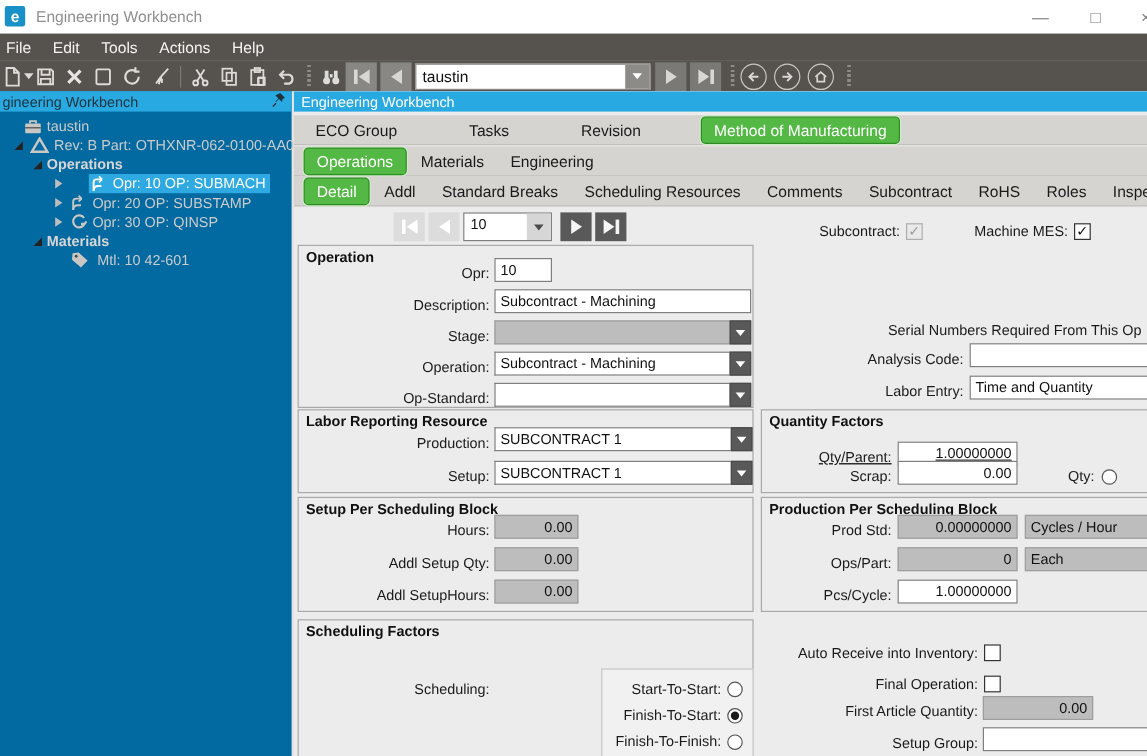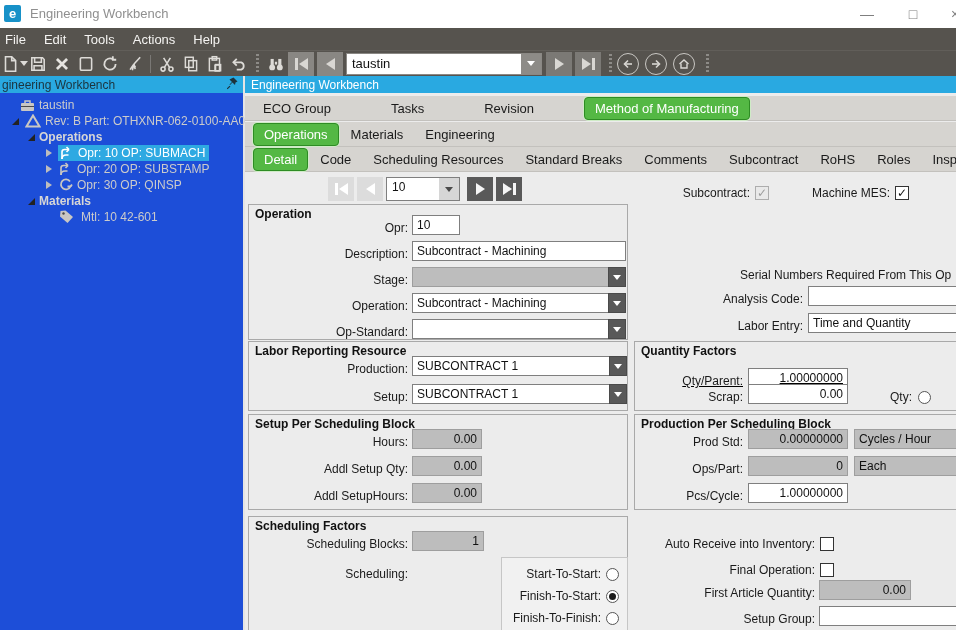--- a/index.html
+++ b/index.html
@@ -32,21 +32,21 @@
   .tri-r{width:0;height:0;border-top:6px solid transparent;border-bottom:6px solid transparent;border-left:9px solid #D9D7D3;}
   .tri-l{width:0;height:0;border-top:6px solid transparent;border-bottom:6px solid transparent;border-right:9px solid #D9D7D3;}
   .navbar-bar{width:3px;height:12px;background:#D9D7D3;}
   .tcombo{width:196px;height:22px;background:#fff;border:1px solid #8A8884;display:flex;flex:0 0 auto;margin-right:4px;box-sizing:border-box;}
   .tcombo .val{flex:1;font-size:13px;color:#111;padding:2px 5px;}
   .tcombo .dd{width:20px;background:#8D8B87;display:flex;align-items:center;justify-content:center;}
   .caret-w{width:0;height:0;border-left:4px solid transparent;border-right:4px solid transparent;border-top:5px solid #fff;}
   .circbtn{width:22px;height:22px;border:1.5px solid #C9C7C3;border-radius:50%;display:flex;align-items:center;
            justify-content:center;flex:0 0 auto;margin-right:6px;box-sizing:border-box;}
   
-  .leftpanel{position:absolute;top:76px;left:0;width:243px;height:554px;background:#1d4ed8;border-right:2px solid #E4E4E4;box-sizing:content-box;}
+  .leftpanel{position:absolute;top:76px;left:0;width:243px;height:554px;background:#0369a1;border-right:2px solid #E4E4E4;box-sizing:content-box;}
   .panelhdr{position:absolute;top:0;left:0;width:243px;height:17px;background:#29A9E1;color:#1C333D;
             font-size:12px;display:flex;align-items:center;padding-left:2px;box-sizing:border-box;}
   .pin{margin-left:auto;margin-right:5px;}
   .tree{position:absolute;top:21px;left:0;width:243px;font-size:12px;color:#CBCBCB;}
   .trow{height:16px;display:flex;align-items:center;white-space:nowrap;}
   .trow .lbl{margin-left:4px;}
   .trow.bold{font-weight:bold;color:#D6D6D6;}
   .exp-open{width:0;height:0;border-bottom:7px solid #222;border-left:7px solid transparent;flex:0 0 auto;}
   .exp-closed{width:0;height:0;border-left:6px solid #BDBDBD;border-top:4px solid transparent;border-bottom:4px solid transparent;flex:0 0 auto;}
   .hl{background:#2EA9E2;color:#FFFFFF;display:inline-flex;align-items:center;height:16px;padding:0 4px 0 1px;}
@@ -274,21 +274,21 @@
           </svg>
         </span>
       <span class="lbl">Rev: B Part: OTHXNR-062-0100-AA02</span>
     </div>
     <div class="trow bold" style="padding-left:28px;">
       <span class="exp-open"></span>
       <span class="lbl">Operations</span>
     </div>
     <div class="trow" style="padding-left:46px;">
       <span class="exp-closed"></span>
-      <span class="hl" style="margin-left:6px;justify-content:space-between;">
+      <span class="hl" style="margin-left:22px;justify-content:space-between;">
         <span class="ticon">
             <svg width="15" height="14" viewBox="0 0 15 14" fill="none" stroke="#fff" stroke-width="1.6">
               <path d="M3 13 V6 Q3 3.5 5.5 3.5 H10"></path>
               <path d="M10 3.5 L7.5 1 M10 3.5 L7.5 6"></path>
               <path d="M3 13 Q3 9 7 9 H9.5"></path>
             </svg>
           </span>
         <span class="lbl">Opr: 10 OP: SUBMACH</span>
       </span>
     </div>
@@ -340,23 +340,23 @@
     <div class="tab">Revision</div>
     <div class="tab active">Method of Manufacturing</div>
   </div>
   <div class="tabrow" style="top:46px;">
     <div class="tab active">Operations</div>
     <div class="tab">Materials</div>
     <div class="tab">Engineering</div>
   </div>
   <div class="tabrow" style="top:71px;">
     <div class="tab active">Detail</div>
-    <div class="tab">Code</div>
+    <div class="tab">Addl</div>
+    <div class="tab">Standard Breaks</div>
     <div class="tab">Scheduling Resources</div>
-    <div class="tab">Standard Breaks</div>
     <div class="tab">Comments</div>
     <div class="tab">Subcontract</div>
     <div class="tab">RoHS</div>
     <div class="tab">Roles</div>
     <div class="tab">Inspection</div>
 
   </div>
 
   <div class="content">
 
@@ -507,24 +507,20 @@
         <div class="tb dis" style="width:110px;margin-left:6px;">Each</div>
       </div>
       <div class="frow" style="left:4px;top:68px;">
         <div class="flabel" style="width:104px;">Pcs/Cycle:</div>
         <div class="tb num" style="width:100px;margin-left:5px;">1.00000000</div>
       </div>
     </div>
 
     <div class="grp" style="left:3px;top:343px;width:380px;height:116px;">
       <div class="grptitle">Scheduling Factors</div>
-      <div class="frow" style="left:4px;top:14px;">
-        <div class="flabel" style="width:155px;">Scheduling Blocks:</div>
-        <div class="tb dis num" style="width:72px;margin-left:4px;">1</div>
-      </div>
       <div class="frow" style="left:4px;top:44px;">
         <div class="flabel" style="width:155px;">Scheduling:</div>
       </div>
       <div class="innerbox" style="left:252px;top:40px;width:127px;height:74px;">
         <div class="rrow" style="right:8px;top:7px;">
           <span class="flabel">Start-To-Start:</span>
           <span class="radio" style="margin-left:5px;"></span>
         </div>
         <div class="rrow" style="right:8px;top:29px;">
           <span class="flabel">Finish-To-Start:</span>

